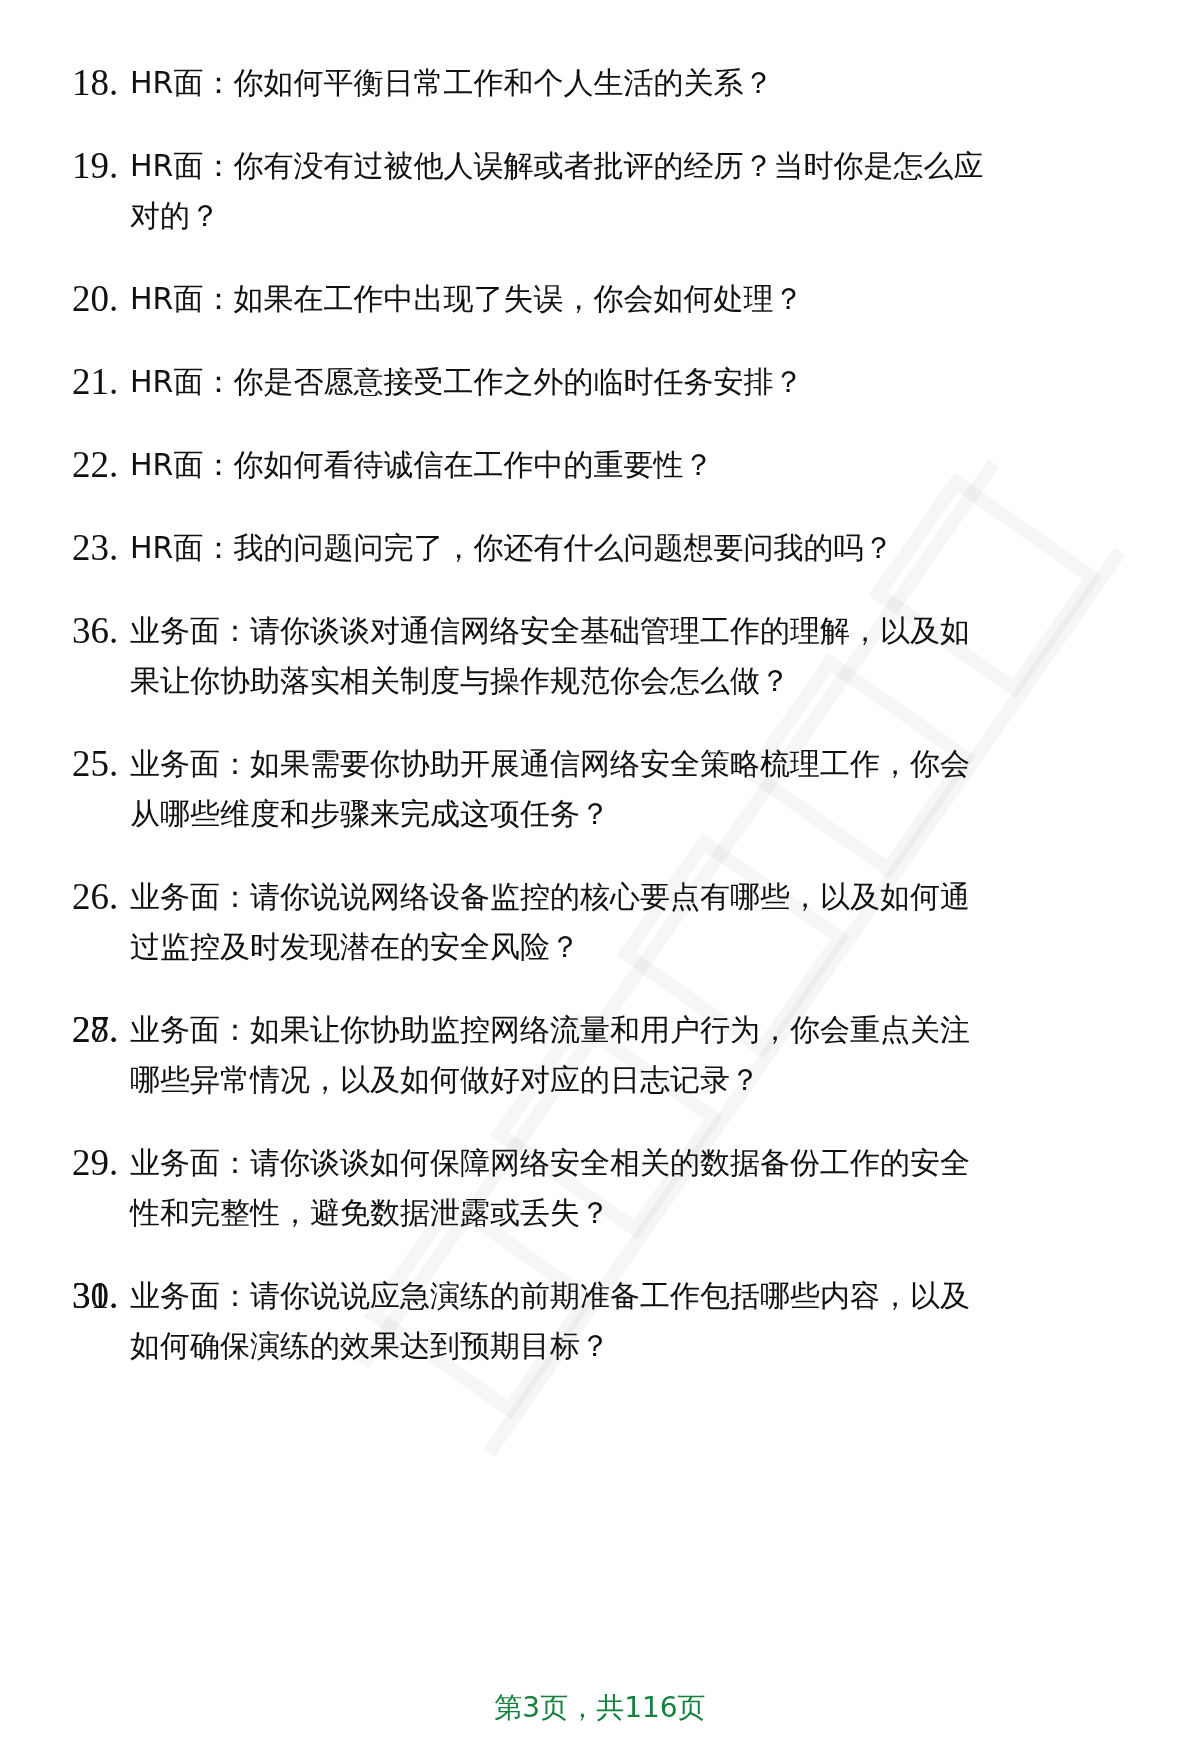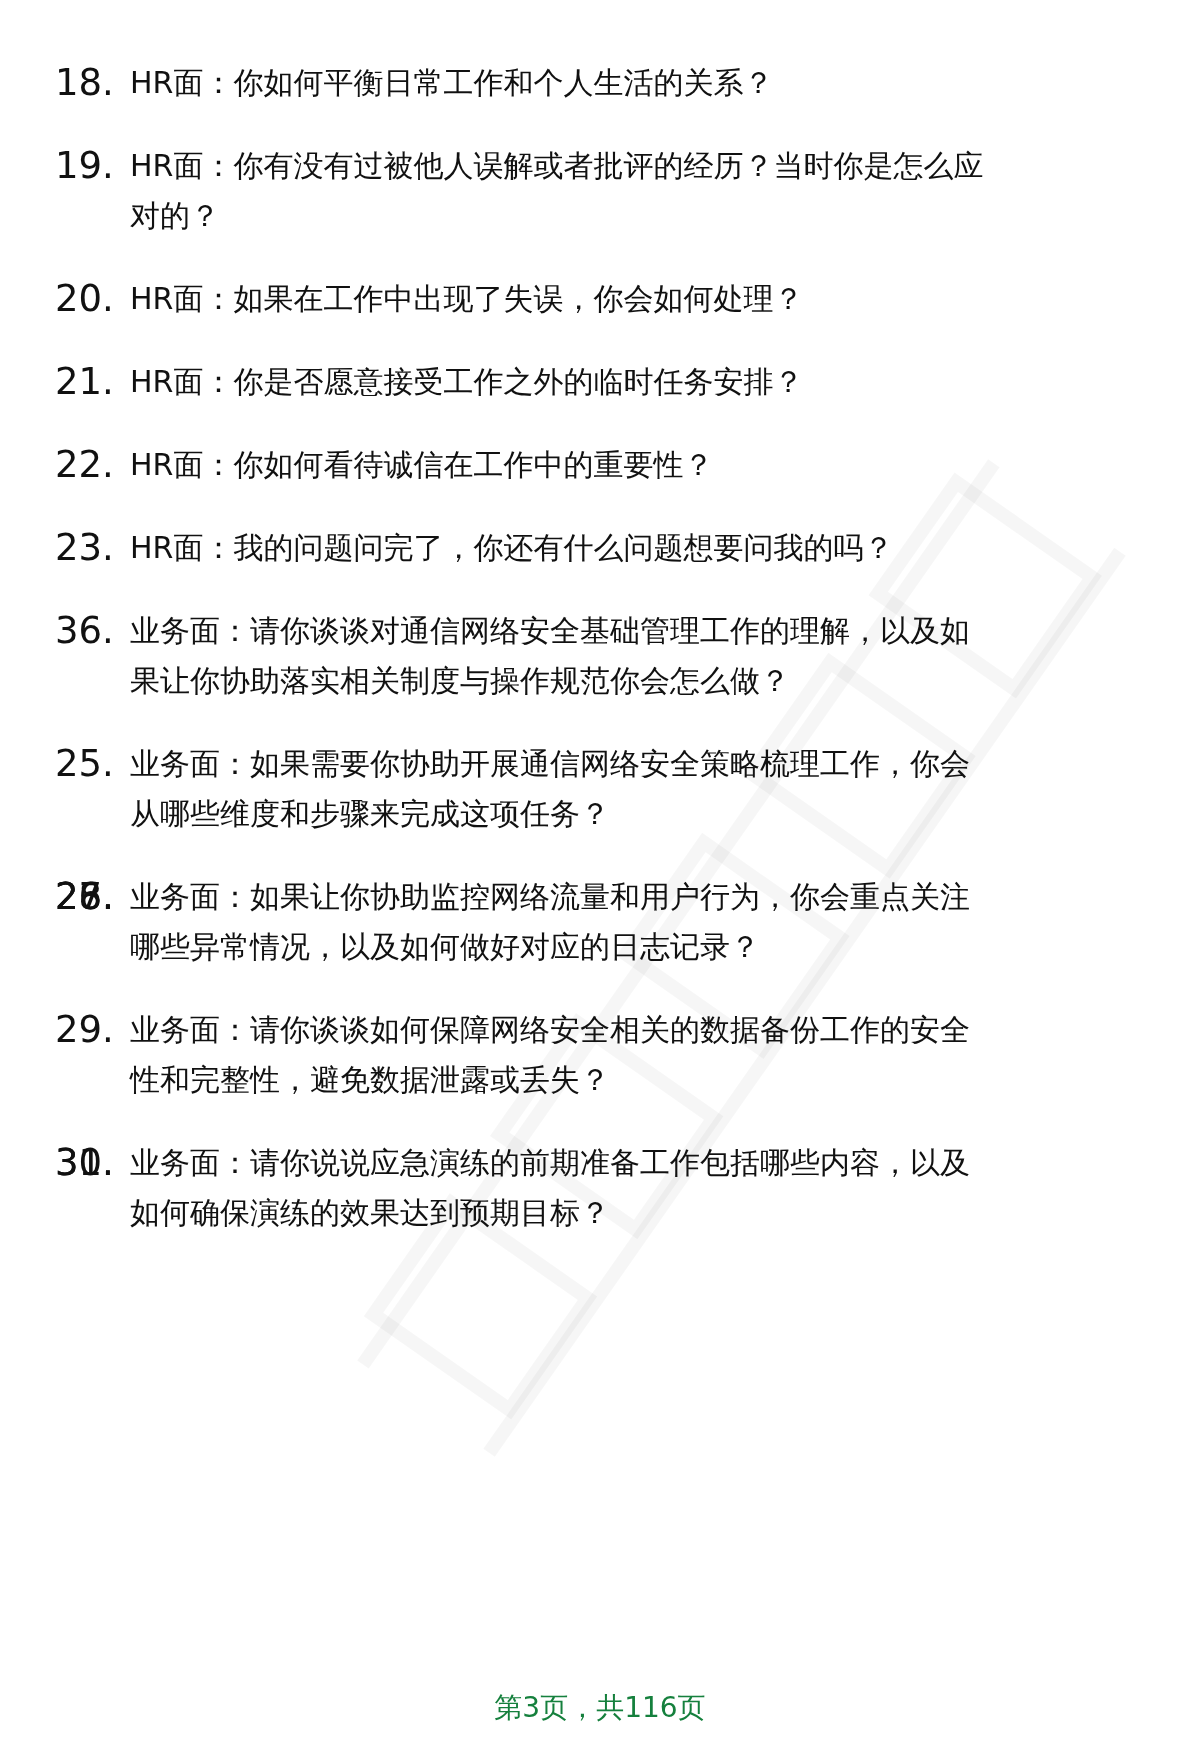--- a/index.html
+++ b/index.html
@@ -54,25 +54,26 @@
       z-index: 1;
     }
     .question-item {
       position: relative;
       display: block;
       margin: 0 0 33px 0;
       padding: 0;
     }
     .q-number {
       position: absolute;
-      left: 55px;
+      left: 72px;
       top: 0;
       font-size: 37px;
       line-height: 50px;
       white-space: nowrap;
+      font-family: Liberation Serif, serif;
     }
     .q-body {
       margin-left: 130px;
       width: 1045px;
     }
     .q-line {
       display: block;
       font-size: 30px;
       line-height: 50px;
       white-space: nowrap;
@@ -158,20 +159,24 @@
   <li class="question-item">
     <span class="q-number">25.</span>
     <div class="q-body">
       <span class="q-line">业务面：如果需要你协助开展通信网络安全策略梳理工作，你会</span>
       <span class="q-line">从哪些维度和步骤来完成这项任务？</span>
     </div>
   </li>
 
   <li class="question-item">
     <span class="q-number">26.</span>
+    <div class="q-body">
+      <span class="q-line">业务面：请你说说网络设备监控的核心要点有哪些，以及如何通</span>
+      <span class="q-line">过监控及时发现潜在的安全风险？</span>
+    </div>
   </li>
 
   <li class="question-item">
     <span class="q-number">27.</span>
   </li>
 
   <li class="question-item">
     <span class="q-number">28.</span>
     <div class="q-body">
       <span class="q-line">业务面：如果让你协助监控网络流量和用户行为，你会重点关注</span>

